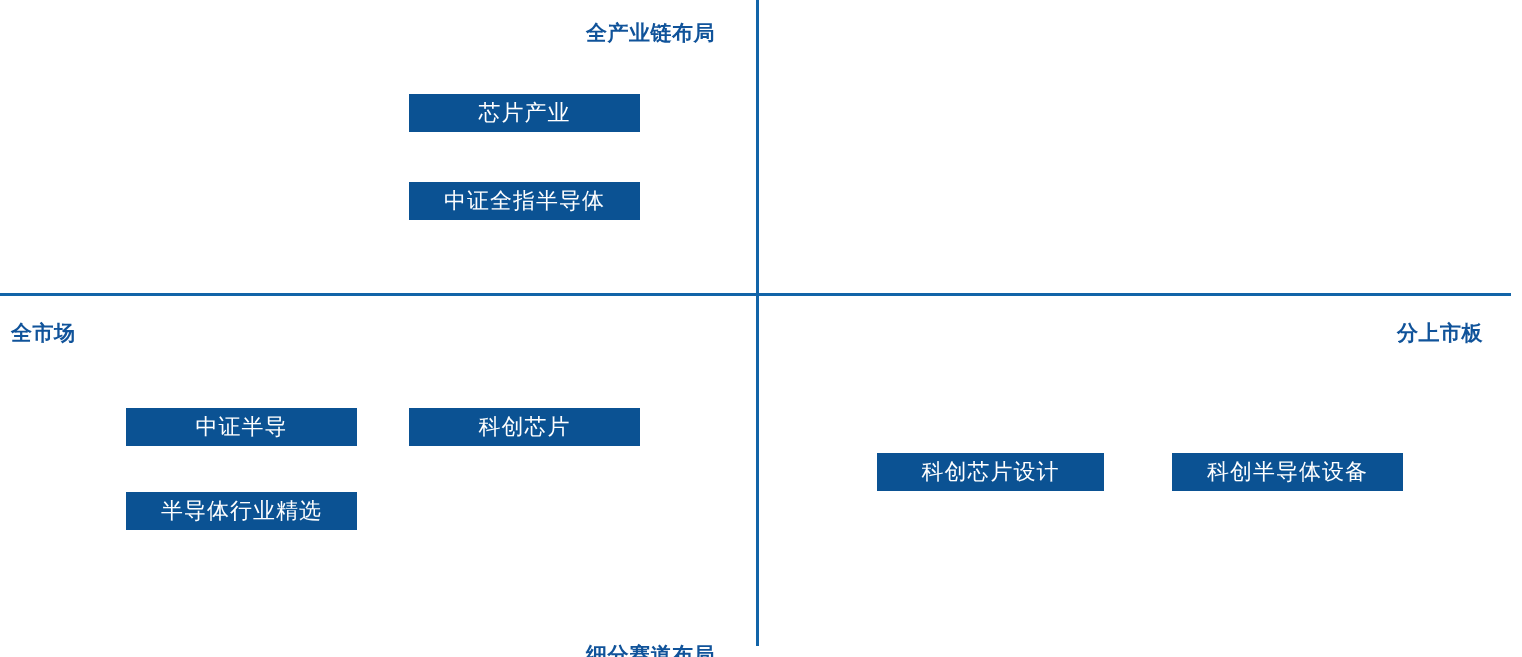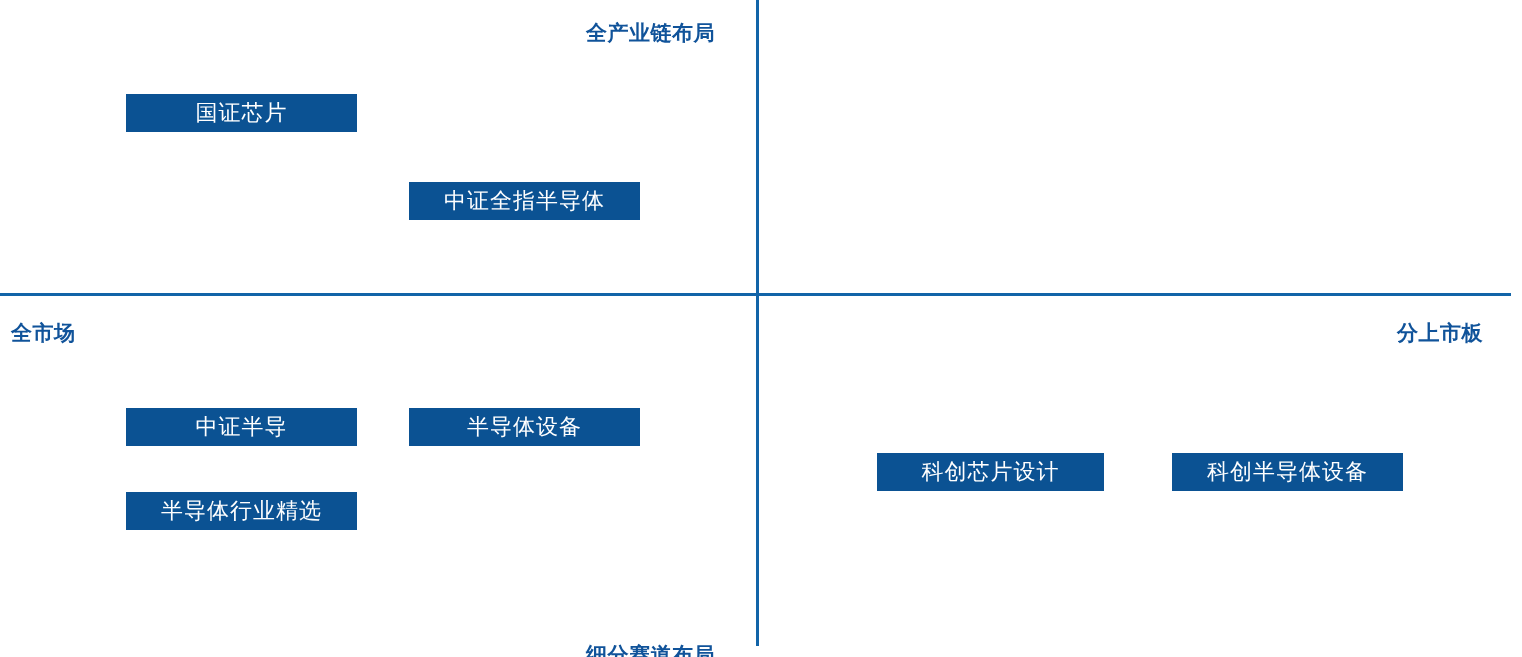--- a/index.html
+++ b/index.html
@@ -96,24 +96,24 @@
 <div id="canvas">
 
   <div class="axis-v"></div>
   <div class="axis-h"></div>
 
   <div class="axis-label axis-label-top">全产业链布局</div>
   <div class="axis-label axis-label-bottom">细分赛道布局</div>
   <div class="axis-label axis-label-left">全市场</div>
   <div class="axis-label axis-label-right">分上市板</div>
 
-  <div class="node n-gzxp">国证芯片</div>
+  <div class="node n-xpcy">芯片产业</div>
   <div class="node n-zzqzbdt">中证全指半导体</div>
 
 
   <div class="node n-zzbd">中证半导</div>
-  <div class="node n-bdtsb">半导体设备</div>
+  <div class="node n-bdtsb">科创芯片</div>
   <div class="node n-bdthyjx">半导体行业精选</div>
 
   <div class="node n-kcxpsj">科创芯片设计</div>
   <div class="node n-kcbdtsb">科创半导体设备</div>
 
 </div>
 
 </body></html>

